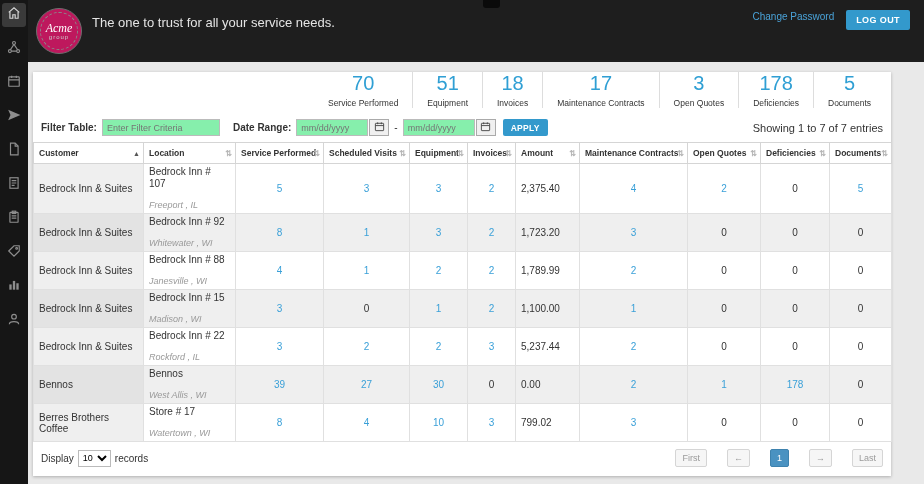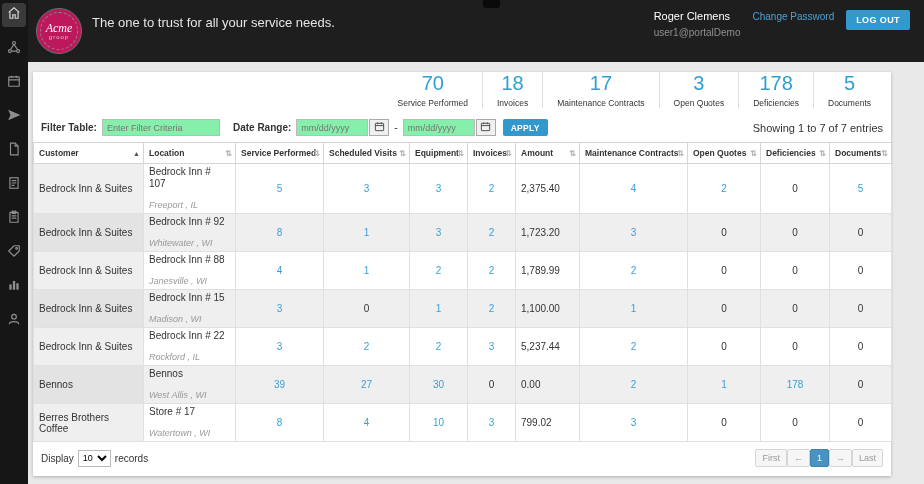--- a/index.html
+++ b/index.html
@@ -61,21 +61,21 @@
   tbody td.cust{background:#efefef}
   tbody tr:nth-child(even) td.cust{background:#e3e3e3}
   td.num{text-align:center}
   td.amt{text-align:left}
   .loc-name{font-size:10px;color:#333;line-height:12px}
   .loc-city{font-size:9px;color:#999;font-style:italic;margin-top:10px;line-height:11px}
   a.lnk{color:#3aa0d8;text-decoration:none;cursor:pointer}
 
   .table-footer{display:flex;align-items:center;padding:7px 8px 8px 8px;font-size:10px;color:#333}
   .display-select{height:17px;font-size:9px;border:1px solid #bbb;margin:0 4px;font-family:inherit;background:#fff}
-  .pagination{margin-left:auto;display:flex;gap:0}
+  .pagination{margin-left:auto;display:flex;gap:20px}
   .page-btn{min-width:18px;height:18px;padding:0 6px;display:flex;align-items:center;justify-content:center;font-size:9px;border:1px solid #d5d5d5;background:#f6f6f6;color:#9a9a9a;border-radius:2px;cursor:default;font-family:inherit}
   .page-btn.active{background:#4a92c1;border-color:#3e82ae;color:#fff;cursor:pointer}
 
   .page-footer{width:858px;display:flex;justify-content:space-between;align-items:center;padding:9px 2px 0 3px}
   .brand{display:flex;align-items:flex-end;gap:4px}
   .brand-mark{width:20px;height:20px;background:var(--brand-orange,#f58220);border-radius:4px;color:#fff;font-weight:bold;font-size:14px;display:flex;align-items:center;justify-content:center}
   .brand-text{display:flex;flex-direction:column;line-height:1}
   .brand-name{font-size:13px;font-weight:bold;color:#222;letter-spacing:.5px}
   .brand-sub{font-size:4.5px;color:#555;letter-spacing:1.2px;margin-top:1px}
   .copyright{font-size:6.5px;color:#333}
@@ -154,36 +154,36 @@
 
   <header class="topbar">
     <div class="logo">
       <div class="logo-ring">
         <div class="logo-acme">Acme</div>
         <div class="logo-group">group</div>
       </div>
     </div>
     <div class="tagline">The one to trust for all your service needs.</div>
     <div class="user-area">
-      <div class="user-col">
-        <span class="user-name">Roger Clemens</span>
-        <span class="user-email">user1@portalDemo</span>
-      </div>
       <a class="chg-pwd">Change Password</a>
       <button class="logout">LOG OUT</button>
     </div>
   </header>
 
   <main class="content">
     <div class="card">
 
       <div class="kpi-row">
           <div class="kpi">
             <div class="kpi-value">70</div>
             <div class="kpi-label">Service Performed</div>
+          </div>
+          <div class="kpi">
+            <div class="kpi-value">51</div>
+            <div class="kpi-label">Equipment</div>
           </div>
           <div class="kpi">
             <div class="kpi-value">18</div>
             <div class="kpi-label">Invoices</div>
           </div>
           <div class="kpi">
             <div class="kpi-value">17</div>
             <div class="kpi-label">Maintenance Contracts</div>
           </div>
           <div class="kpi">

